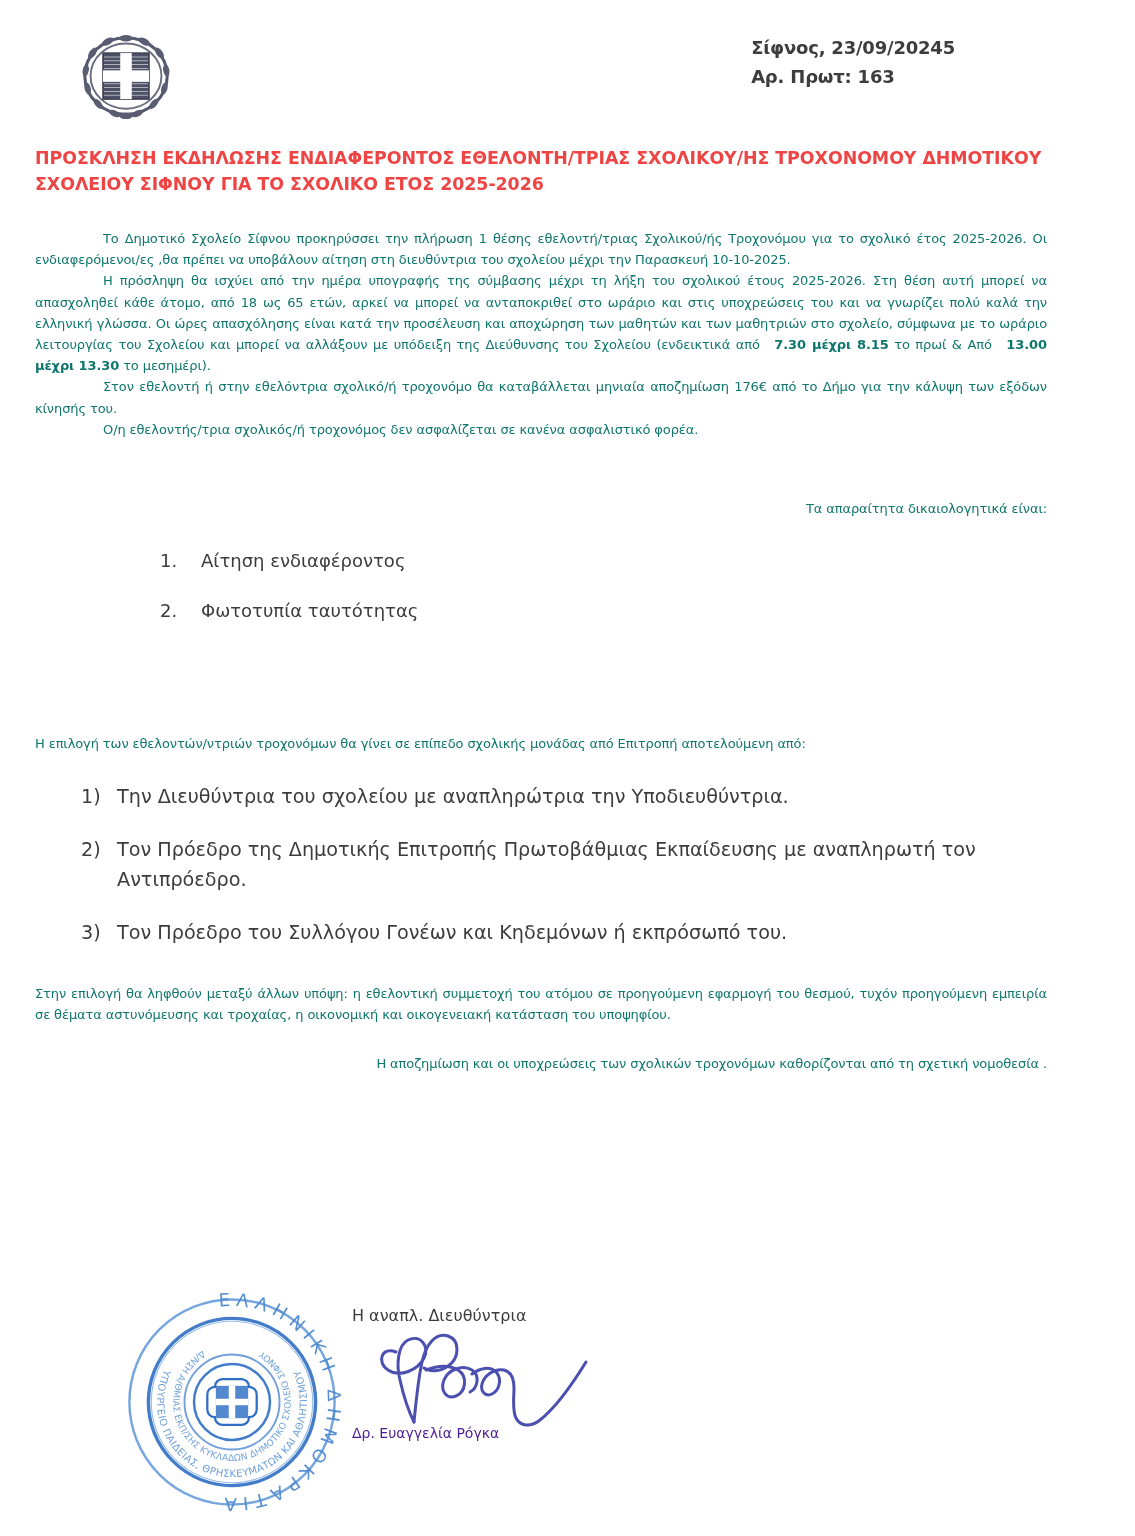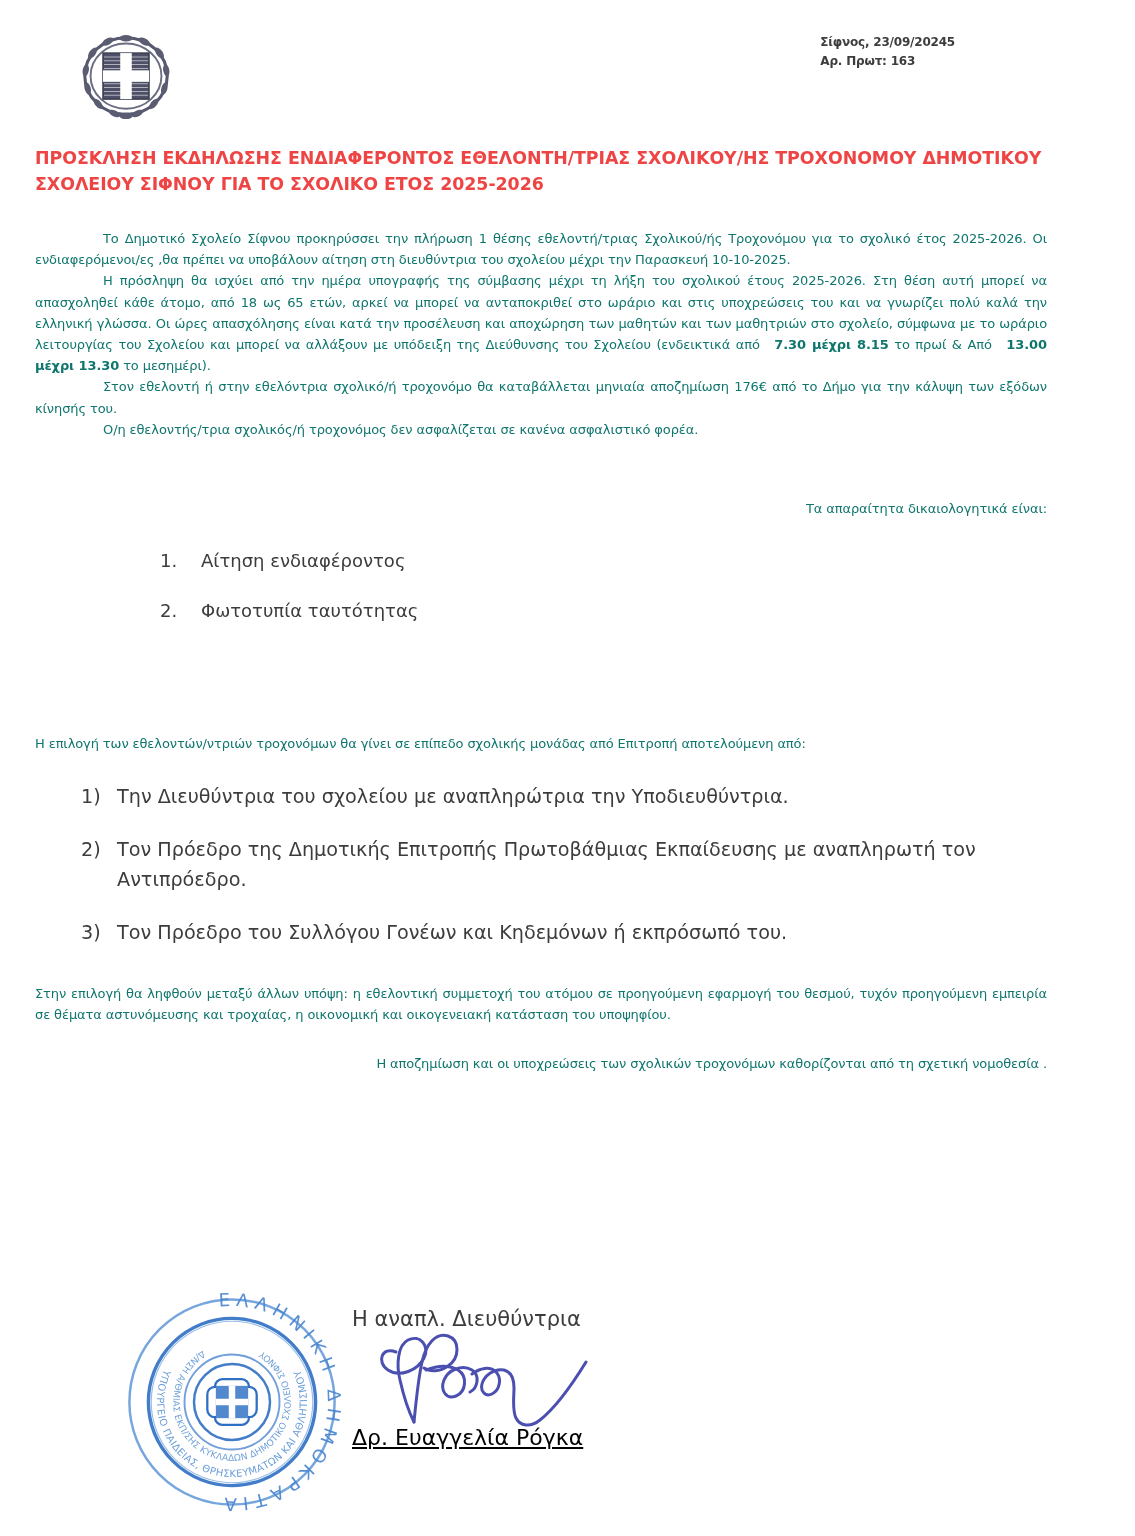--- a/index.html
+++ b/index.html
@@ -32,21 +32,21 @@
     top: 32px;
     width: 96px;
     height: 92px;
   }
   .header-meta {
     position: absolute;
     right: 180px;
     top: 33px;
     text-align: left;
     font-weight: bold;
-    font-size: 12px;
+    font-size: 18px;
     line-height: 1.62;
     color: #3d3d3d;
     letter-spacing: -0.2px;
     white-space: nowrap;
   }
 
   
   .doc-title {
     position: absolute;
     left: 35px;
@@ -129,31 +129,30 @@
     left: 118px;
     top: 0px;
     width: 228px;
     height: 228px;
   }
   .sign-text {
     position: absolute;
     left: 352px;
     top: 16px;
     width: 420px;
-    font-size: 21px;
+    font-size: 16px;
     color: #3c3c3c;
     line-height: 1.5;
   }
   .sign-name {
     position: absolute;
     left: 352px;
     top: 1425px;
-    font-size: 22px;
-    color: #000000;
-    text-decoration: underline;
+    font-size: 14px;
+    color: #4c1d95;
   }
   .signature-svg {
     position: absolute;
     left: 374px;
     top: 1318px;
     width: 220px;
     height: 118px;
   }
 </style>
 </head>

